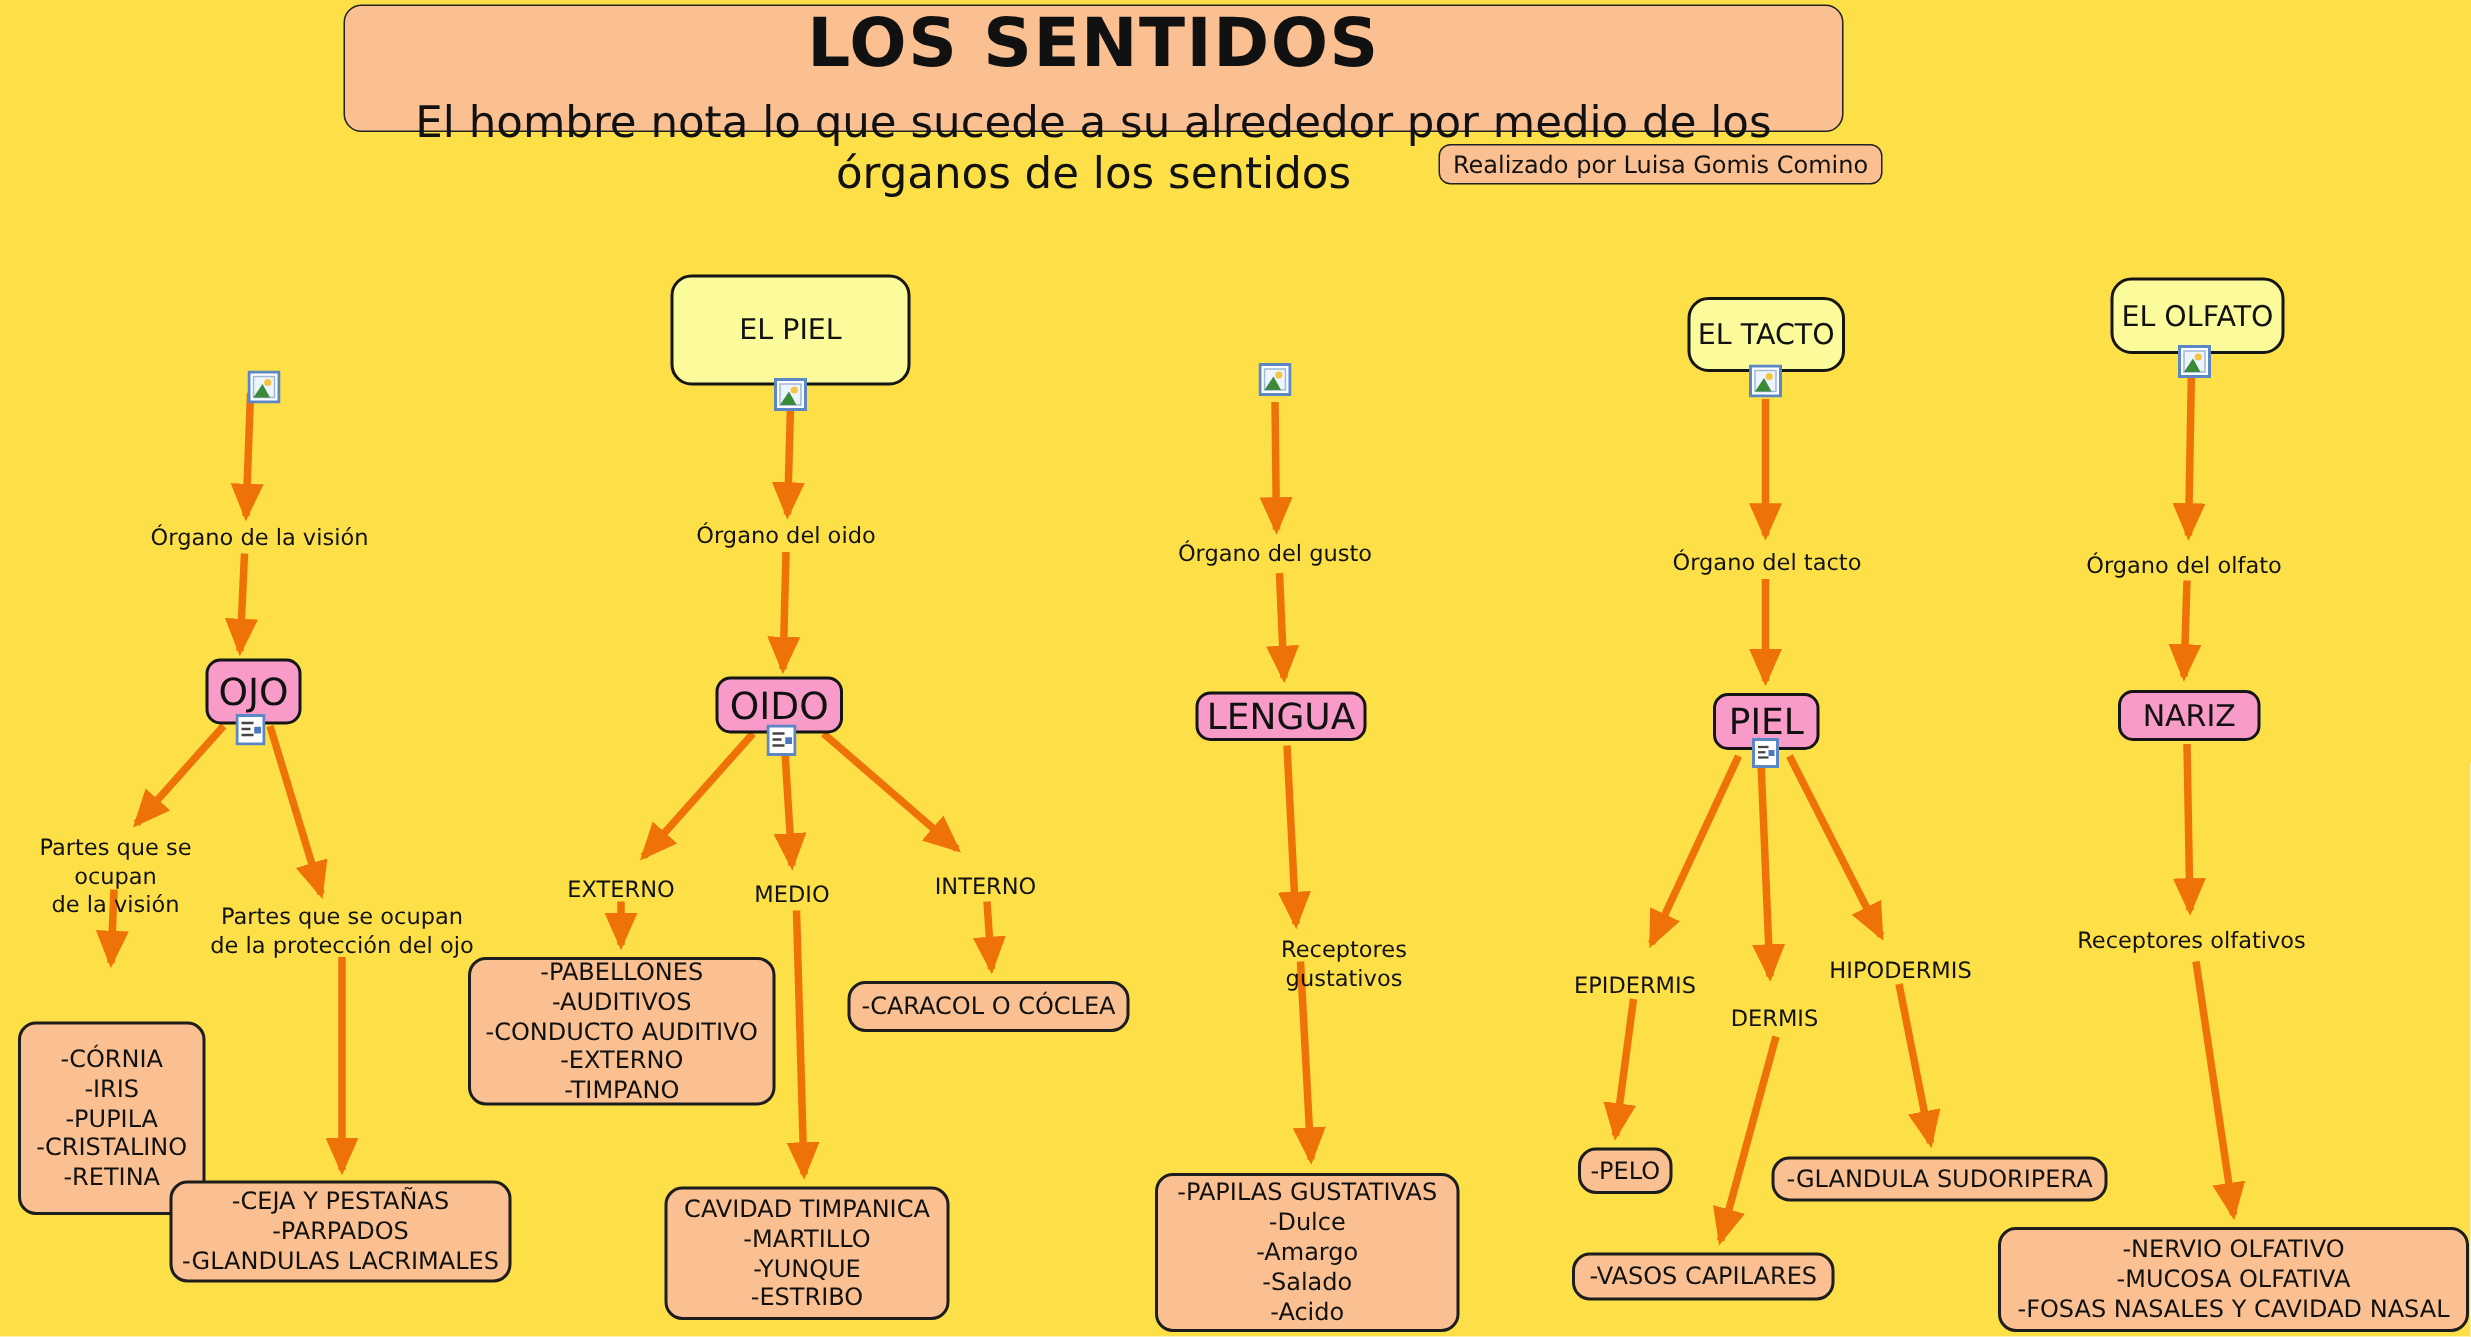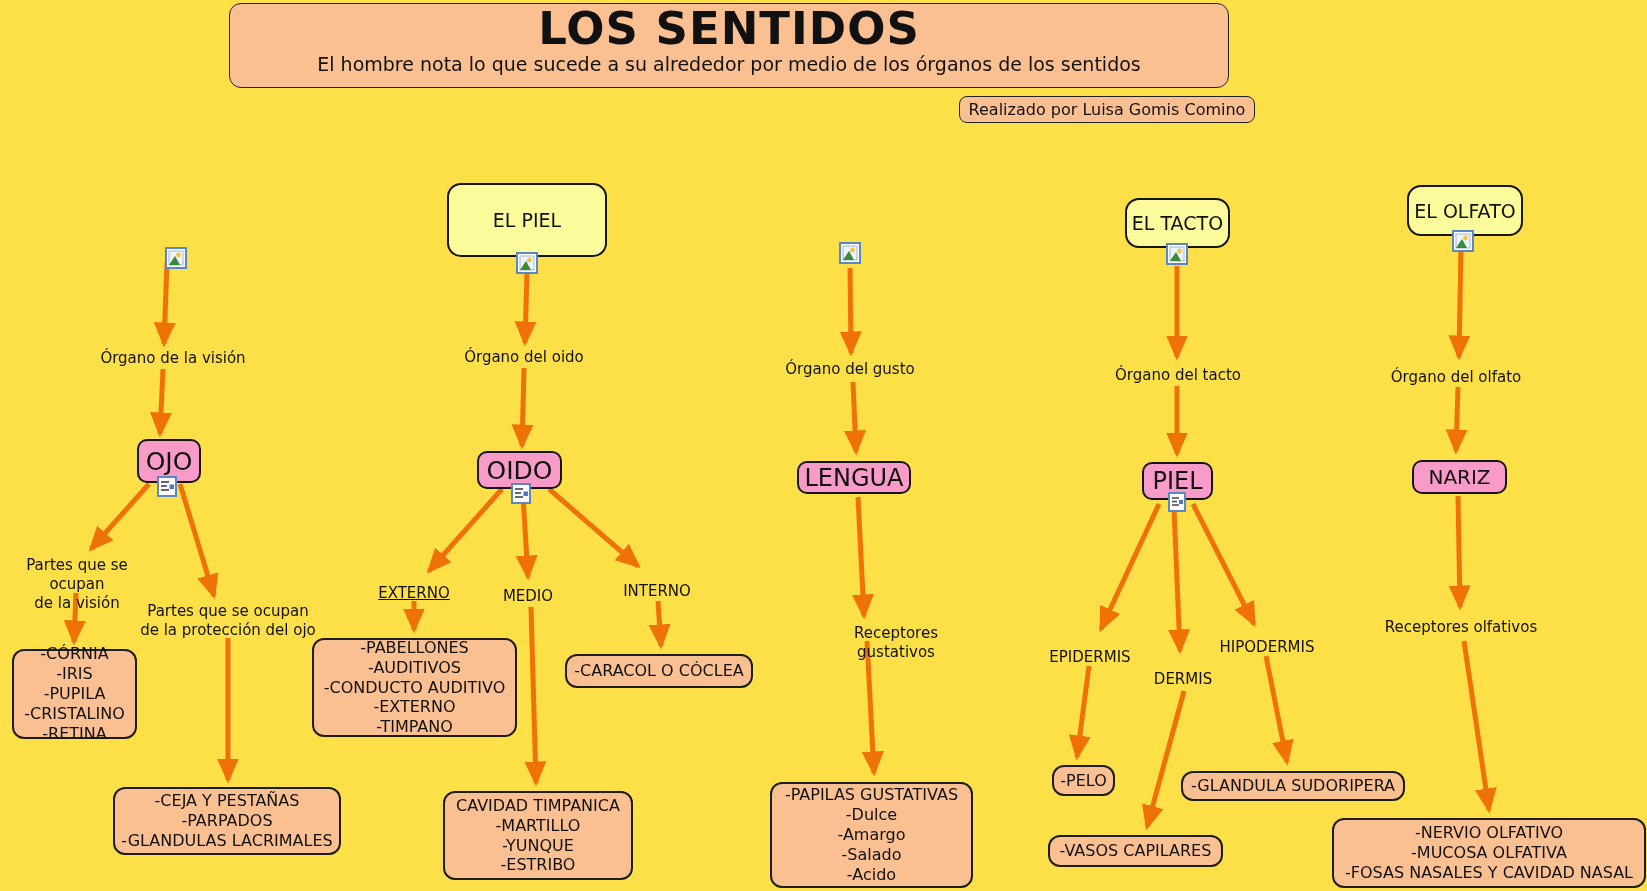--- a/index.html
+++ b/index.html
@@ -9,21 +9,21 @@
   .node{position:absolute;z-index:2;display:flex;align-items:center;justify-content:center;
         text-align:center;border:2px solid #151515;box-sizing:border-box;}
   .yellow{background:#FBFB9B;border-radius:14px;font-size:19px;}
   .pink{background:#F89BC8;border-radius:10px;font-size:25px;}
   .leaf{background:#FAC091;border-radius:12px;border-color:#1d1d1d;
         font-size:16px;line-height:1.24;white-space:pre-line;padding:3px 6px;}
   .lbl{position:absolute;z-index:2;font-size:15px;line-height:1.25;text-align:center;white-space:pre-line;}
   .banner{position:absolute;left:229px;top:3px;width:1000px;height:85px;z-index:2;
           background:#FAC091;border:1.5px solid #222;border-radius:12px;text-align:center;box-sizing:border-box;}
   .banner .t{font-size:45px;font-weight:bold;letter-spacing:1px;line-height:1.05;margin-top:1px;}
-  .banner .s{font-size:19px;margin-top:1px;}
+  .banner .s{font-size:29px;margin-top:12px;}
   .credit{position:absolute;left:959px;top:96px;width:296px;height:27px;z-index:2;
           background:#FAC091;border:1.5px solid #222;border-radius:8px;
           display:flex;align-items:center;justify-content:center;font-size:16px;box-sizing:border-box;}
   .icon{position:absolute;z-index:3;}
 </style>
 </head>
 <body>
 
 <div class="canvas">
 
@@ -96,21 +96,21 @@
     <svg width="20" height="21">
         <rect x="1" y="1" width="18" height="19" fill="#fff" stroke="#5b87c5" stroke-width="2"></rect>
         <line x1="4" y1="6" x2="12" y2="6" stroke="#444" stroke-width="1.6"></line>
         <line x1="4" y1="10" x2="10" y2="10" stroke="#444" stroke-width="1.6"></line>
         <line x1="4" y1="14" x2="12" y2="14" stroke="#444" stroke-width="1.6"></line>
         <rect x="12.5" y="8.5" width="4.5" height="4.5" fill="#4a78c0"></rect>
       </svg>
   </div>
   <div class="lbl" style="left:-3px;top:556px;width:160px;">Partes que se ocupan
 de la visión</div>
-  <div class="node leaf" style="left:12px;top:649px;width:125px;height:90px;">
+  <div class="node leaf" style="left:12px;top:681px;width:125px;height:129px;">
     <span>-CÓRNIA
 -IRIS
 -PUPILA
 -CRISTALINO
 -RETINA</span>
   </div>
   <div class="lbl" style="left:128px;top:602px;width:200px;">Partes que se ocupan
 de la protección del ojo</div>
   <div class="node leaf" style="left:113px;top:787px;width:228px;height:68px;">
     <span>-CEJA Y PESTAÑAS
@@ -135,21 +135,21 @@
   </div>
   <div class="icon" style="left:511px;top:483px;">
     <svg width="20" height="21">
         <rect x="1" y="1" width="18" height="19" fill="#fff" stroke="#5b87c5" stroke-width="2"></rect>
         <line x1="4" y1="6" x2="12" y2="6" stroke="#444" stroke-width="1.6"></line>
         <line x1="4" y1="10" x2="10" y2="10" stroke="#444" stroke-width="1.6"></line>
         <line x1="4" y1="14" x2="12" y2="14" stroke="#444" stroke-width="1.6"></line>
         <rect x="12.5" y="8.5" width="4.5" height="4.5" fill="#4a78c0"></rect>
       </svg>
   </div>
-  <div class="lbl" style="left:364px;top:584px;width:100px;text-decoration:underline;">EXTERNO</div>
+  <div class="lbl" style="left:364px;top:584px;width:100px;">EXTERNO</div>
   <div class="node leaf" style="left:312px;top:638px;width:205px;height:99px;">
     <span>-PABELLONES
 -AUDITIVOS
 -CONDUCTO AUDITIVO
 -EXTERNO
 -TIMPANO</span>
   </div>
   <div class="lbl" style="left:478px;top:587px;width:100px;">MEDIO</div>
   <div class="node leaf" style="left:443px;top:791px;width:190px;height:89px;">
     <span>CAVIDAD TIMPANICA

